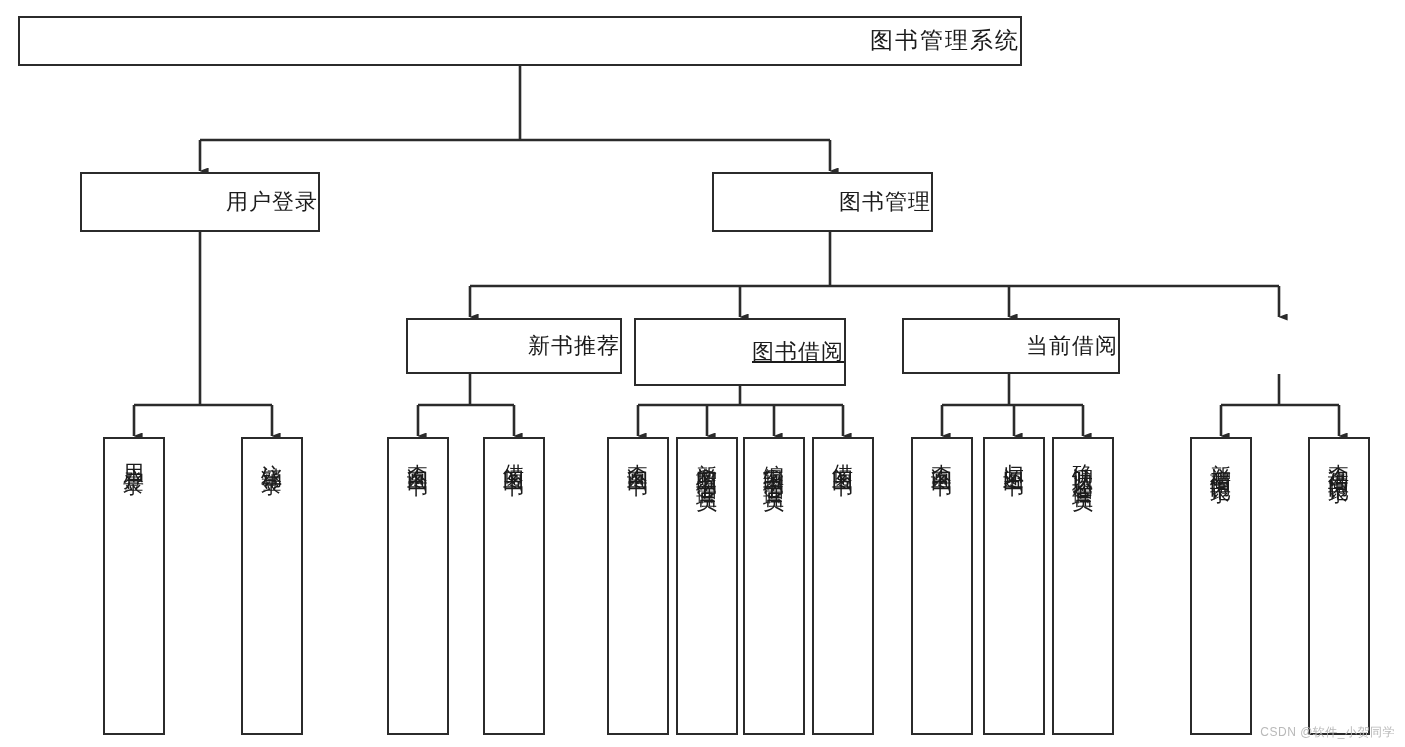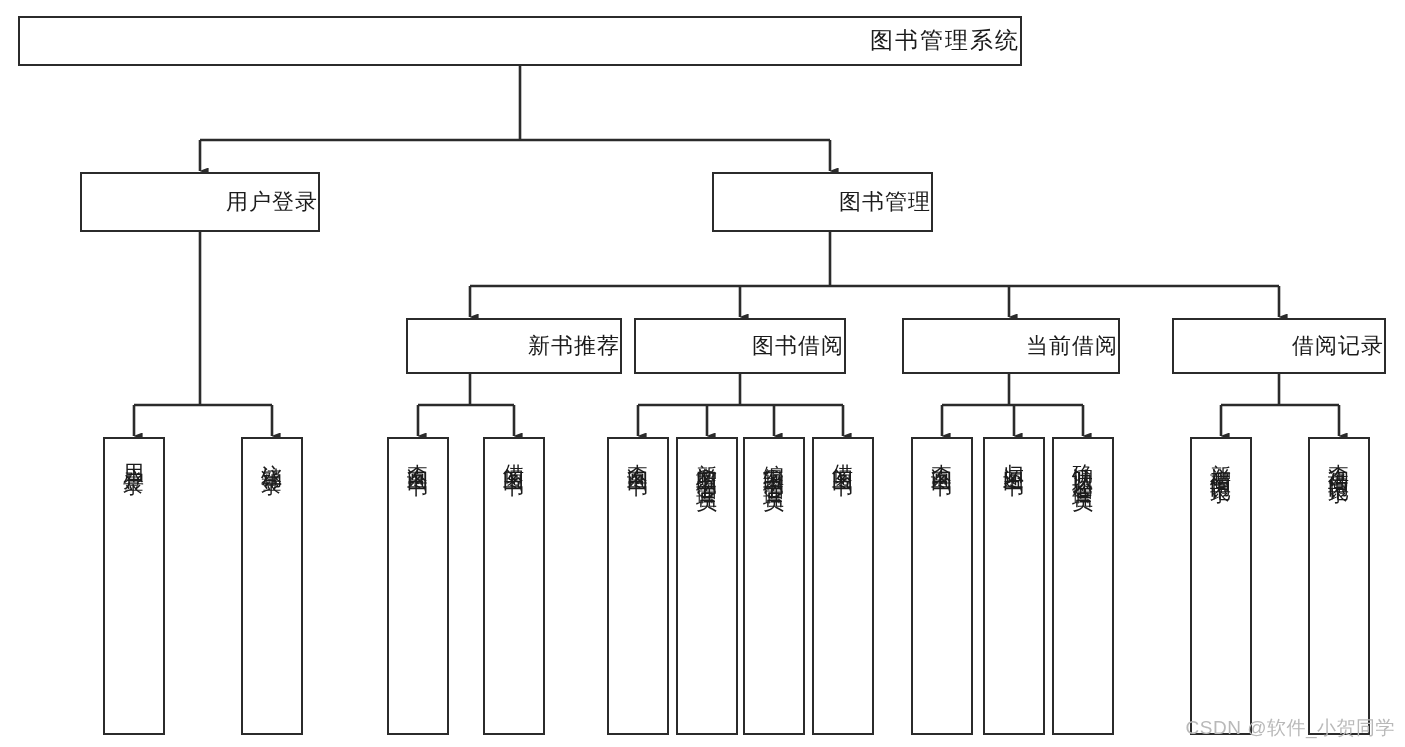--- a/index.html
+++ b/index.html
@@ -63,21 +63,21 @@
     text-orientation: upright;
     font-size: 21px;
     letter-spacing: 4px;
     line-height: 1;
     white-space: nowrap;
   }
   #watermark {
     position: absolute;
     right: 10px;
     bottom: 6px;
-    font-size: 19px;
+    font-size: 12px;
     color: #b9b9b9;
     letter-spacing: 0.5px;
     z-index: 5;
     user-select: none;
   }
 </style>
 </head>
 <body>
 
 <div id="diagram-root">
@@ -132,28 +132,25 @@
   <div class="node horizontal" style="left: 80px; top: 172px; width: 240px; height: 60px;">
     <span class="node-label">用户登录</span>
   </div>
   <div class="node horizontal" style="left: 712px; top: 172px; width: 221px; height: 60px;">
     <span class="node-label">图书管理</span>
   </div>
 
   <div class="node horizontal" style="left: 362px; top: 318px; width: 216px; height: 56px; margin-left: 44px;">
     <span class="node-label">新书推荐</span>
   </div>
-  <div class="node horizontal" style="left: 634px; top: 318px; width: 212px; height: 56px;">
+  <div class="node horizontal" style="left: 634px; top: 318px; width: 212px; height: 68px; text-decoration: underline;">
     <span class="node-label">图书借阅</span>
   </div>
   <div class="node horizontal" style="left: 902px; top: 318px; width: 218px; height: 56px;">
     <span class="node-label">当前借阅</span>
-  </div>
-  <div class="node horizontal" style="left: 1172px; top: 318px; width: 214px; height: 56px;">
-    <span class="node-label">借阅记录</span>
   </div>
 
   <div class="node vertical" style="left: 103px; top: 437px; width: 62px; height: 298px;">
     <span class="node-label">用户登录</span>
   </div>
   <div class="node vertical" style="left: 241px; top: 437px; width: 62px; height: 298px;">
     <span class="node-label">注销登录</span>
   </div>
   <div class="node vertical" style="left: 387px; top: 437px; width: 62px; height: 298px;">
     <span class="node-label">查询图书</span>

